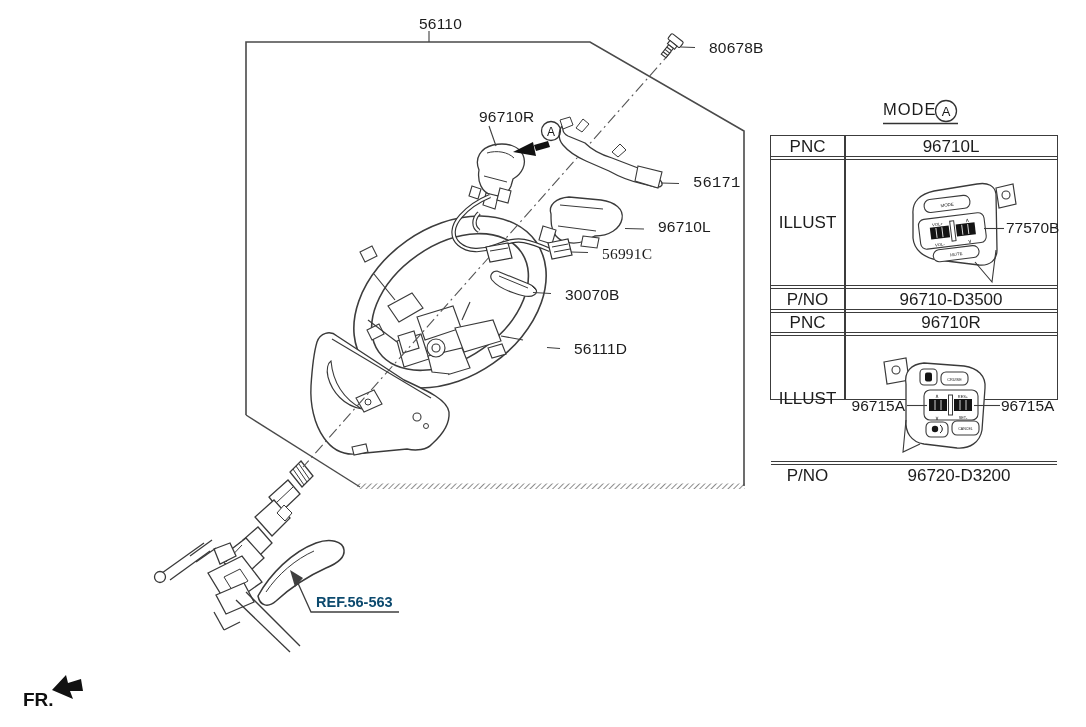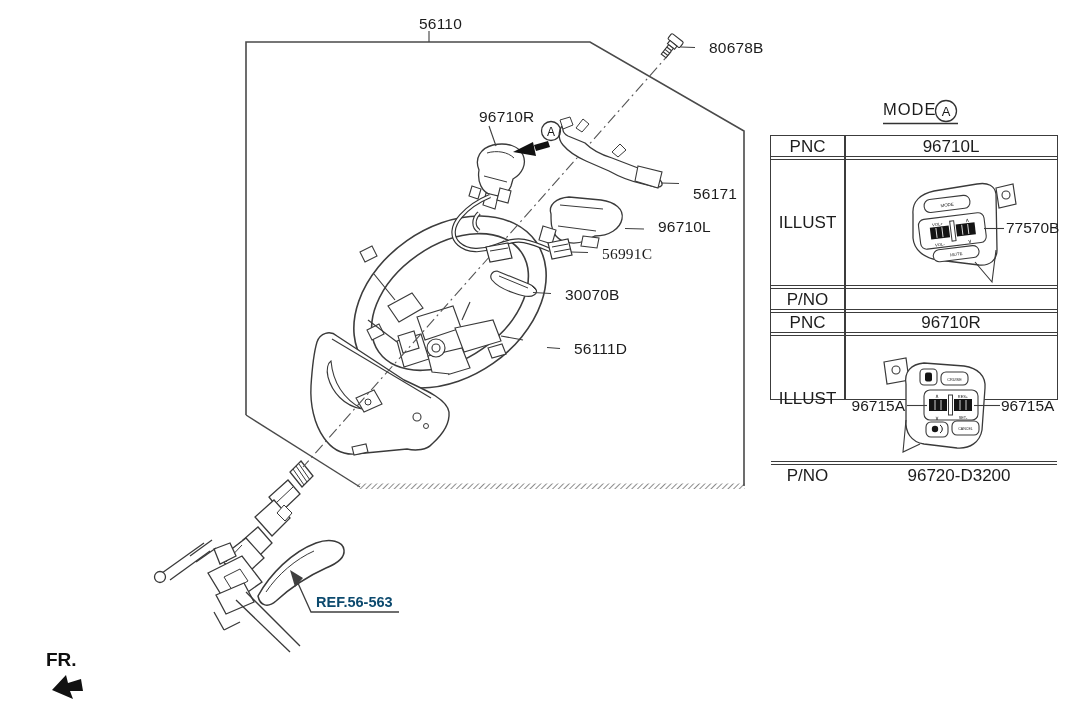--- a/index.html
+++ b/index.html
@@ -37,20 +37,21 @@
     </div>
     <div class="tdiv" style="top:19.5px;"></div>
 
     <div class="trow" style="top:24px;height:126px;">
       <div class="thead" style="line-height:126px;">ILLUST</div>
     </div>
     <div class="tdiv" style="top:148.5px;"></div>
 
     <div class="trow" style="top:153px;height:21px;">
       <div class="thead" style="line-height:21px;">P/NO</div>
+      <div class="tval" style="line-height:21px;">96710-D3500</div>
     </div>
     <div class="tdiv" style="top:172.5px;"></div>
 
     <div class="trow" style="top:177px;height:20px;">
       <div class="thead" style="line-height:20px;">PNC</div>
       <div class="tval" style="line-height:20px;">96710R</div>
     </div>
     <div class="tdiv" style="top:195.5px;"></div>
 
     <div class="trow" style="top:200px;height:126px;">
@@ -60,27 +61,27 @@
 
     <div class="trow" style="top:329px;height:22px;">
       <div class="thead" style="line-height:22px;">P/NO</div>
       <div class="tval" style="line-height:22px;margin-left:16px;">96720-D3200</div>
     </div>
   </div>
 
   <div class="plabel" style="left:407px;top:15px;">56110</div>
   <div class="plabel" style="left:697px;top:39px;">80678B</div>
   <div class="plabel" style="left:467px;top:108px;">96710R</div>
-  <div class="plabel" style="left:681px;top:185px;">56171</div>
+  <div class="plabel" style="left:681px;top:174px;font-family:Liberation Mono, monospace;">56171</div>
   <div class="plabel" style="left:646px;top:218px;">96710L</div>
   <div class="plabel" style="left:590px;top:245px;font-family:Liberation Serif, serif;">56991C</div>
   <div class="plabel" style="left:553px;top:286px;">30070B</div>
   <div class="plabel" style="left:562px;top:340px;">56111D</div>
   <div class="ref-label" style="left:316px;top:594px;">REF.56-563</div>
-  <div class="fr-label" style="left:23px;top:649px;margin-left:23px;">FR.</div>
+  <div class="fr-label" style="left:23px;top:689px;">FR.</div>
 
   <div class="callout" style="left:1006px;top:219px;">77570B</div>
   <div class="callout" style="left:850px;top:397px;width:55px;text-align:right;">96715A</div>
   <div class="callout" style="left:1001px;top:397px;">96715A</div>
 
   <svg width="1086" height="727" viewBox="0 0 1086 727">
     <defs>
       <pattern id="hatch" width="4" height="4" patternUnits="userSpaceOnUse" patternTransform="rotate(45)">
         <rect width="4" height="4" fill="#ffffff"></rect>
         <line x1="0" y1="0" x2="0" y2="4" stroke="#8d8d8d" stroke-width="2"></line>

